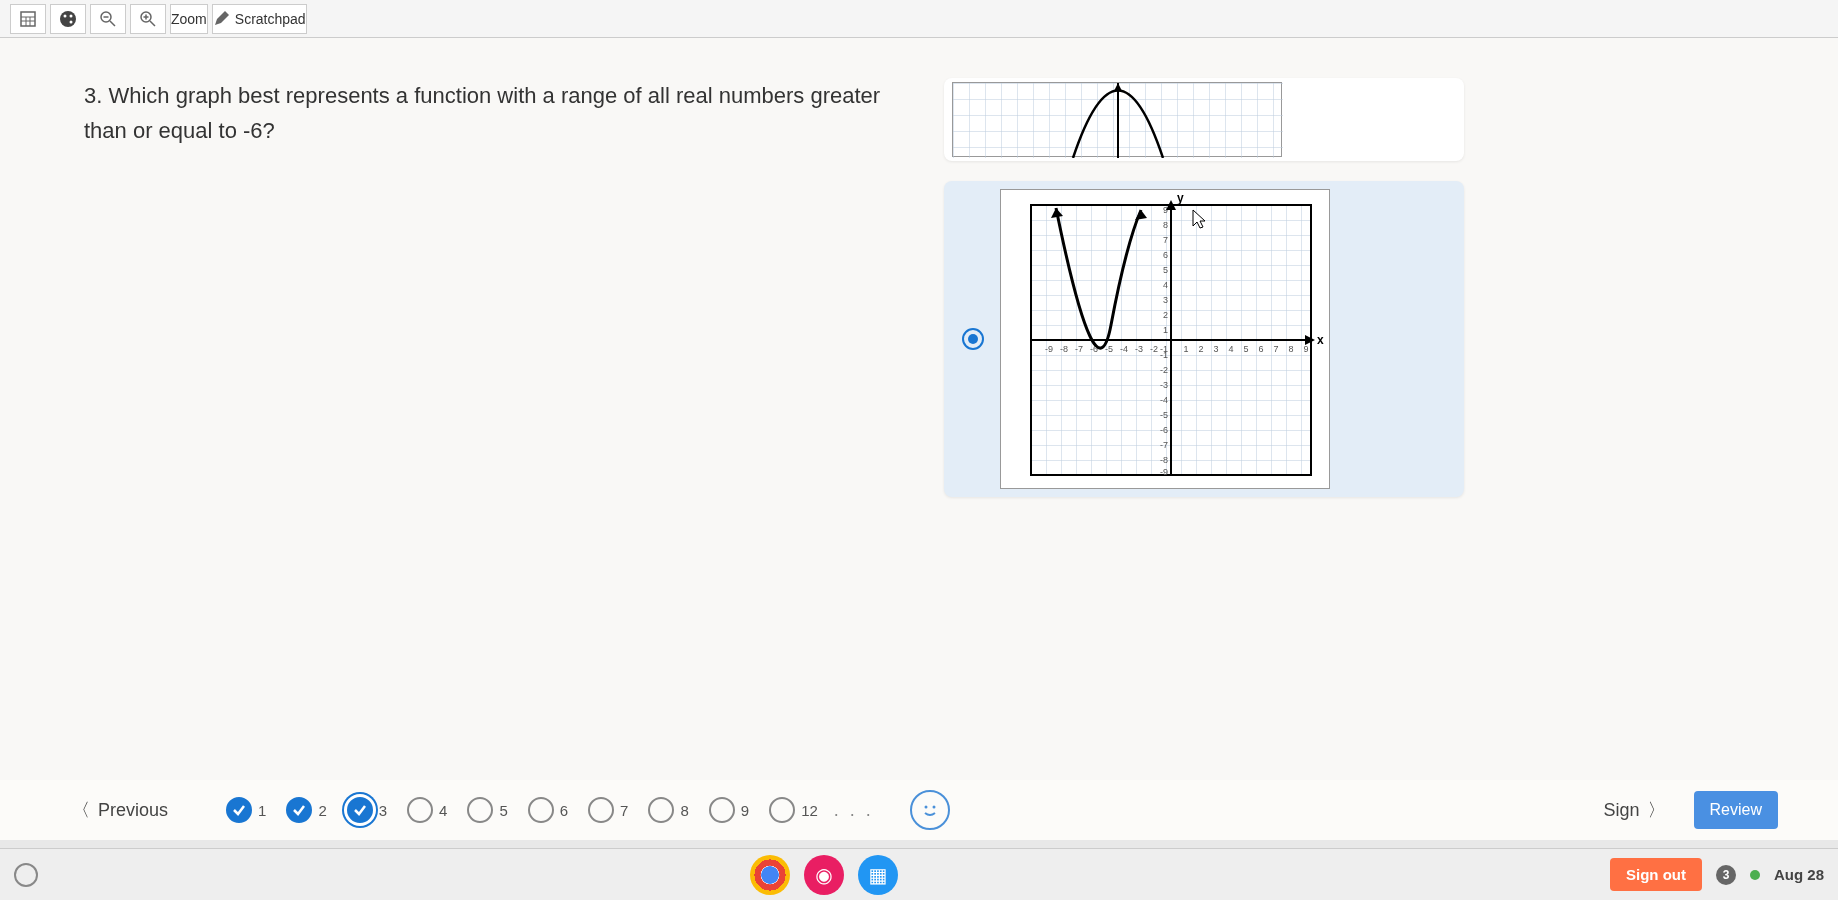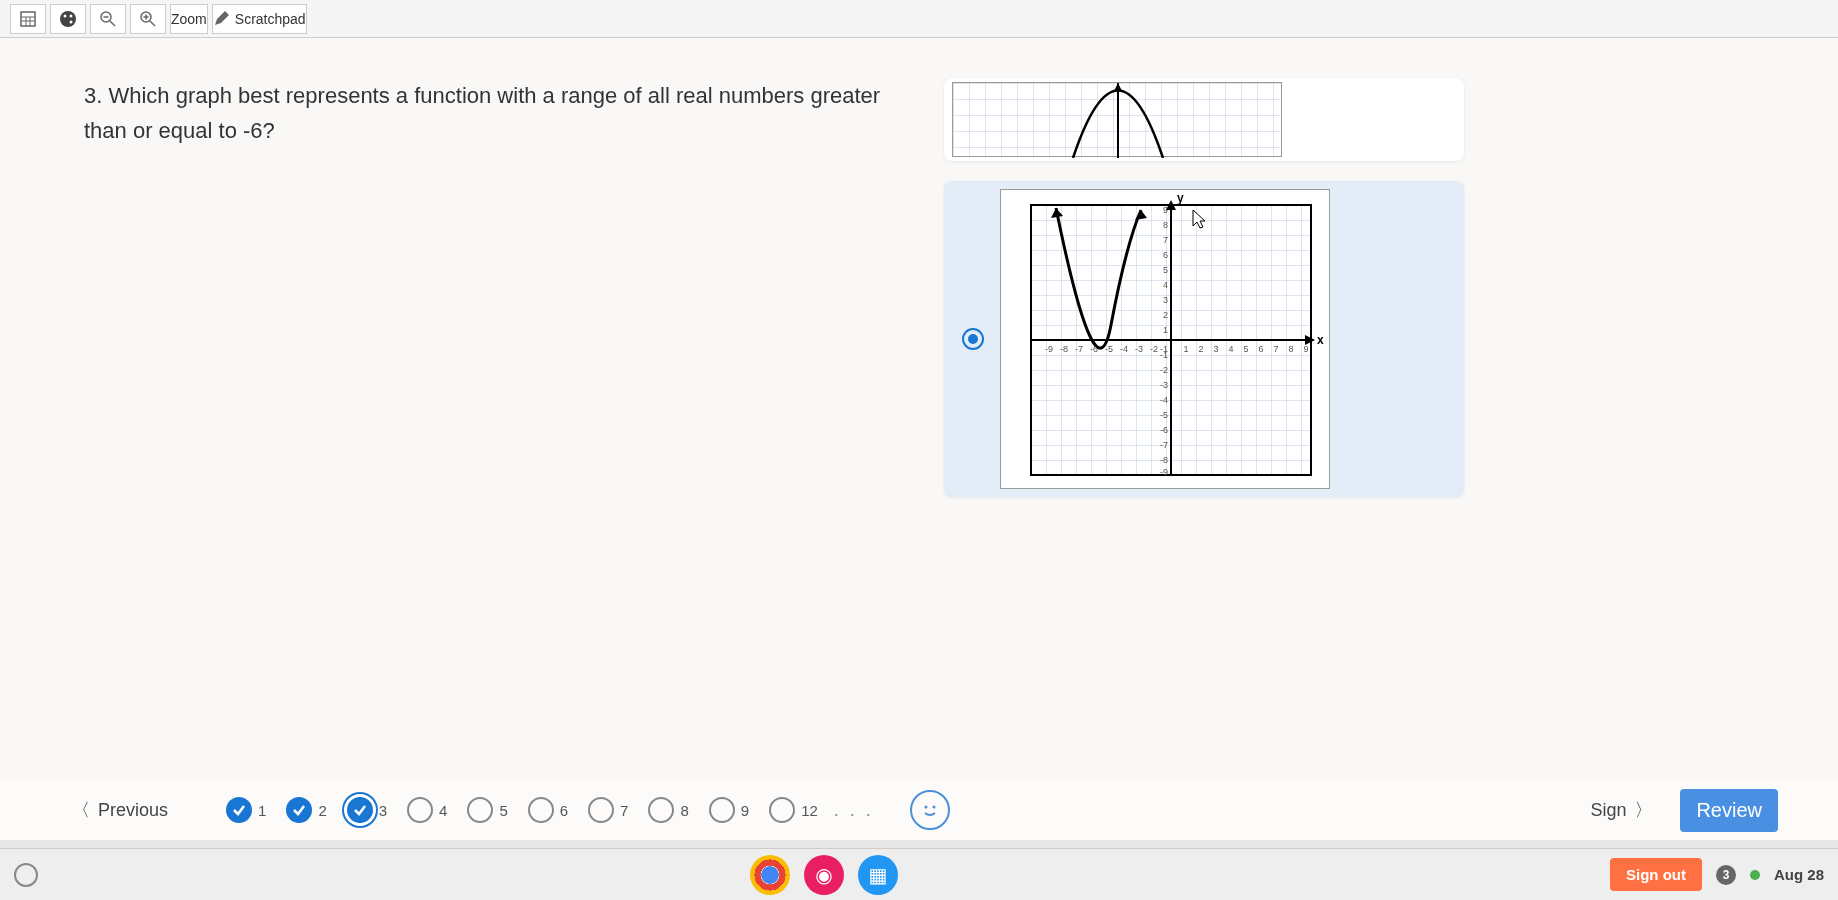--- a/index.html
+++ b/index.html
@@ -163,21 +163,21 @@
       color: #4a90d9;
       font-size: 18px;
       margin-left: 20px;
     }
     .spacer { flex: 1; }
     .review-btn {
       background: #4a90e2;
       color: #fff;
       padding: 10px 16px;
       border-radius: 4px;
-      font-size: 20px;
+      font-size: 16px;
       cursor: pointer;
     }
     .taskbar {
       position: absolute;
       bottom: 0; left: 0; right: 0;
       height: 52px;
       background: #eee;
       border-top: 1px solid #ccc;
       display: flex;
       align-items: center;

